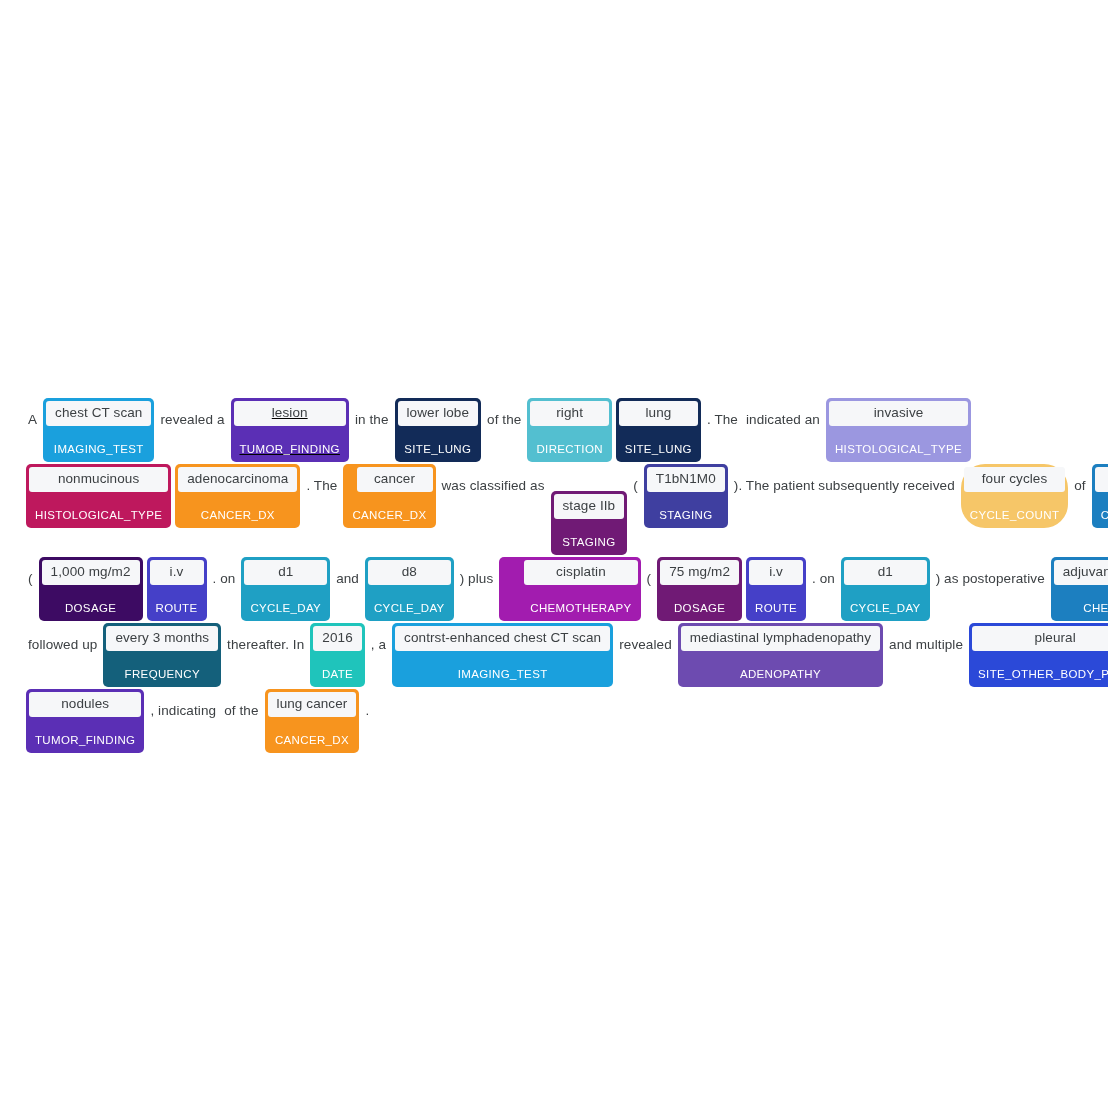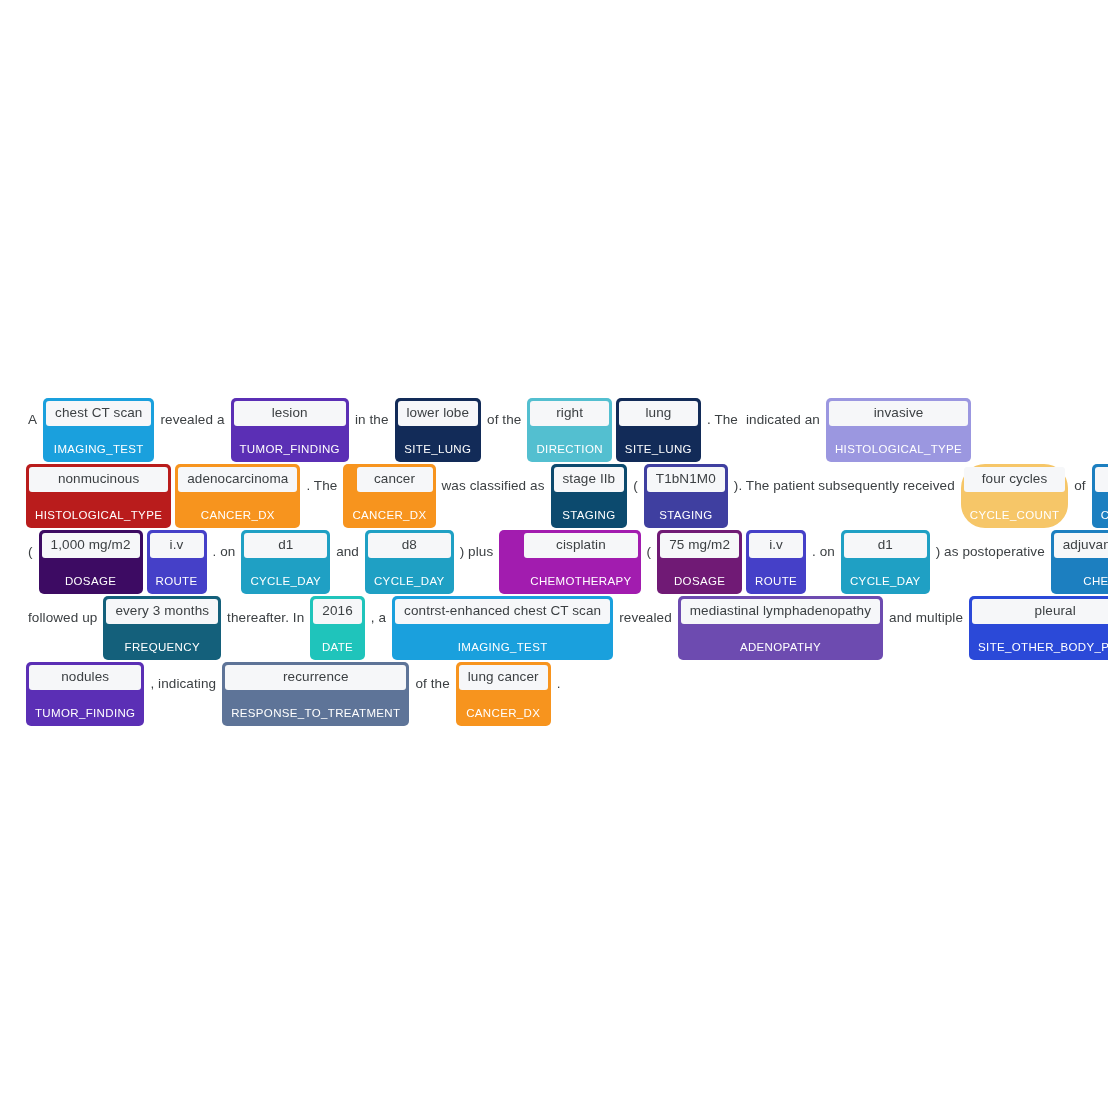--- a/index.html
+++ b/index.html
@@ -92,21 +92,21 @@
 
 <div id="annotation-canvas">
   <div id="ner-block">
       <div class="ner-line">
         <span class="plain">A</span>
         <span class="entity" style="background: rgb(26, 160, 221);">
           <span class="entity-token">chest CT scan</span>
           <span class="entity-label">IMAGING_TEST</span>
         </span>
         <span class="plain">revealed a</span>
-        <span class="entity" style="background: rgb(91, 47, 181);">
+        <span class="entity" style="background: rgb(91, 47, 181); text-decoration: underline;">
           <span class="entity-token" style="min-width: 110px; box-sizing: border-box;">lesion</span>
           <span class="entity-label">TUMOR_FINDING</span>
         </span>
         <span class="plain">in the</span>
         <span class="entity" style="background: rgb(18, 43, 88);">
           <span class="entity-token">lower lobe</span>
           <span class="entity-label">SITE_LUNG</span>
         </span>
         <span class="plain">of the</span>
         <span class="entity" style="background: rgb(83, 191, 208);">
@@ -118,35 +118,35 @@
           <span class="entity-label">SITE_LUNG</span>
         </span>
         <span class="plain">. The</span>
         <span class="plain">indicated an</span>
         <span class="entity" style="background: rgb(155, 151, 224);">
           <span class="entity-token" style="min-width: 122px; box-sizing: border-box;">invasive</span>
           <span class="entity-label">HISTOLOGICAL_TYPE</span>
         </span>
       </div>
       <div class="ner-line">
-        <span class="entity" style="background: #b91c1c;">
+        <span class="entity" style="background: #be185d;">
           <span class="entity-token">nonmucinous</span>
           <span class="entity-label">HISTOLOGICAL_TYPE</span>
         </span>
         <span class="entity" style="background: rgb(247, 148, 30);">
           <span class="entity-token">adenocarcinoma</span>
           <span class="entity-label">CANCER_DX</span>
         </span>
         <span class="plain">. The</span>
         <span class="entity" style="background: rgb(247, 148, 30); align-items: flex-end;">
           <span class="entity-token" style="min-width: 76px; box-sizing: border-box;">cancer</span>
           <span class="entity-label">CANCER_DX</span>
         </span>
         <span class="plain">was classified as</span>
-        <span class="entity" style="background: #0c4a6e;">
+        <span class="entity" style="background: #701a75; margin-top: 27px;">
           <span class="entity-token">stage IIb</span>
           <span class="entity-label">STAGING</span>
         </span>
         <span class="plain">(</span>
         <span class="entity" style="background: rgb(63, 63, 160);">
           <span class="entity-token">T1bN1M0</span>
           <span class="entity-label">STAGING</span>
         </span>
         <span class="plain">). The patient subsequently received</span>
         <span class="entity" style="background: rgb(246, 198, 104); border-radius: 24px;">
@@ -230,24 +230,20 @@
           <span class="entity-token" style="min-width: 140px; box-sizing: border-box;">pleural</span>
           <span class="entity-label">SITE_OTHER_BODY_PART</span>
         </span>
       </div>
       <div class="ner-line">
         <span class="entity" style="background: rgb(91, 47, 181);">
           <span class="entity-token" style="min-width: 104px; box-sizing: border-box;">nodules</span>
           <span class="entity-label">TUMOR_FINDING</span>
         </span>
         <span class="plain">, indicating</span>
-        <span class="entity" style="background: rgb(94, 116, 152);">
-          <span class="entity-token">recurrence</span>
-          <span class="entity-label">RESPONSE_TO_TREATMENT</span>
-        </span>
         <span class="plain">of the</span>
         <span class="entity" style="background: rgb(247, 148, 30);">
           <span class="entity-token">lung cancer</span>
           <span class="entity-label">CANCER_DX</span>
         </span>
         <span class="plain">.</span>
       </div>
     </div>
 </div>
 

